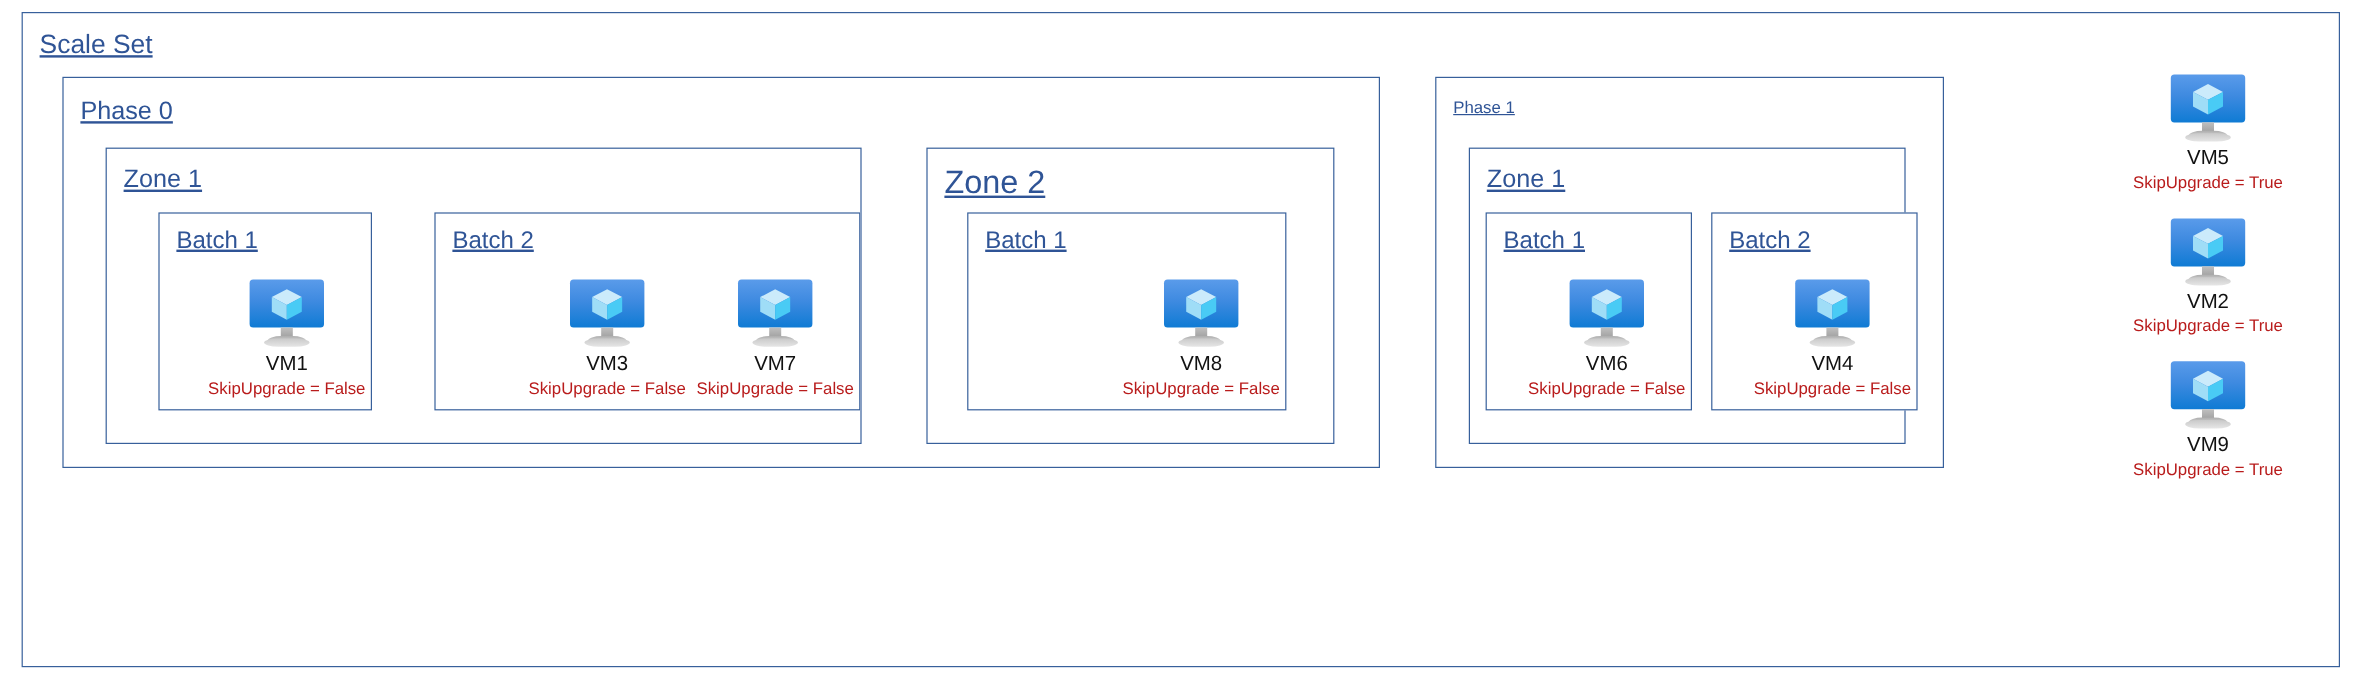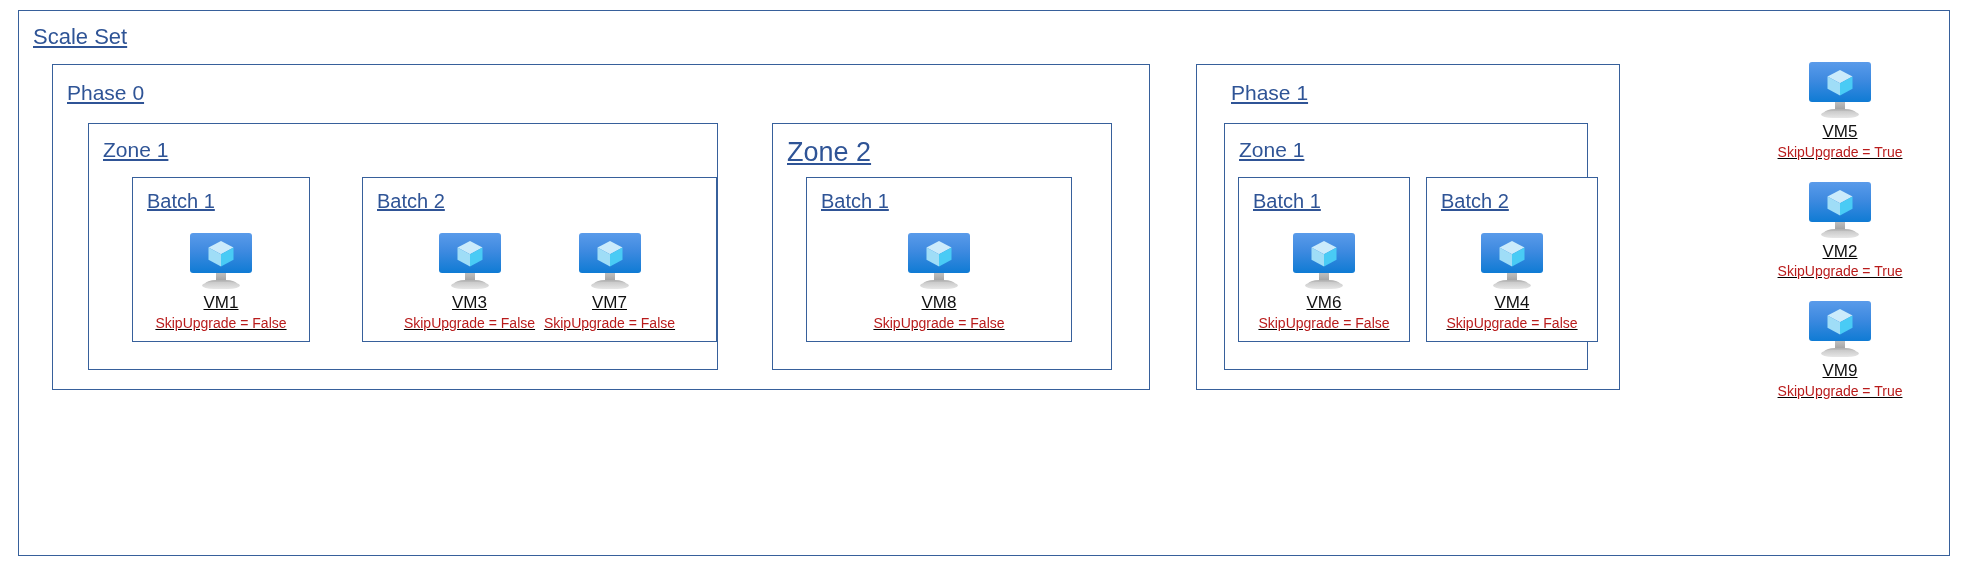--- a/index.html
+++ b/index.html
@@ -22,49 +22,48 @@
     text-decoration:underline;
   }
 
   #scaleset{left:18px;top:10px;width:1932px;height:546px;}
   #scaleset > .box-title{left:14px;top:15px;font-size:22px;}
 
   #phase0{left:52px;top:64px;width:1098px;height:326px;}
   #phase0 > .box-title{left:14px;top:17px;font-size:21px;}
 
   #phase1{left:1196px;top:64px;width:424px;height:326px;}
-  #phase1 > .box-title{left:14px;top:17px;font-size:21px;margin-left:20px;}
+  #phase1 > .box-title{left:14px;top:17px;font-size:14px;}
 
   #p0z1{left:88px;top:123px;width:630px;height:247px;}
   #p0z1 > .box-title{left:14px;top:15px;font-size:21px;}
 
   #p0z2{left:772px;top:123px;width:340px;height:247px;}
   #p0z2 > .box-title{left:14px;top:15px;font-size:27px;}
 
   #p1z1{left:1224px;top:123px;width:364px;height:247px;}
   #p1z1 > .box-title{left:14px;top:15px;font-size:21px;}
 
   #p0z1b1{left:132px;top:177px;width:178px;height:165px;}
   #p0z1b2{left:362px;top:177px;width:355px;height:165px;}
   #p0z2b1{left:806px;top:177px;width:266px;height:165px;}
   #p1z1b1{left:1238px;top:177px;width:172px;height:165px;}
   #p1z1b2{left:1426px;top:177px;width:172px;height:165px;}
   .batch > .box-title{left:14px;top:13px;font-size:20px;}
 
   
   .vm-row{
     position:absolute;left:0;right:0;bottom:10px;
-    display:flex;justify-content:center;align-items:flex-end;
+    display:flex;justify-content:flex-end;align-items:flex-end;
   }
 
   
   .vm{
     display:flex;flex-direction:column;align-items:center;
     width:140px;
-    text-decoration:underline;
   }
   .vm-icon{
     position:relative;width:62px;height:56px;
   }
   .vm-screen{
     position:absolute;left:0;top:0;width:62px;height:40px;
     border-radius:3px;
     background:linear-gradient(180deg,#5A9BEA 0%,#3E8AE0 45%,#0F7BD4 100%);
   }
   .vm-cube{position:absolute;left:17px;top:7px;width:28px;height:27px;}

